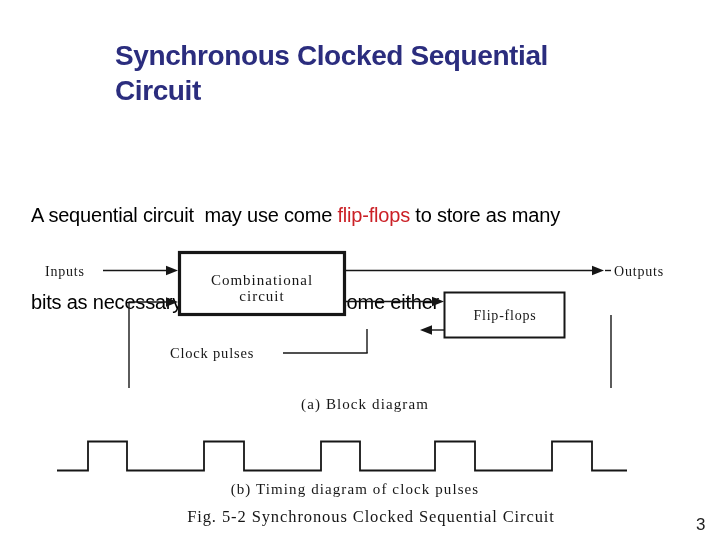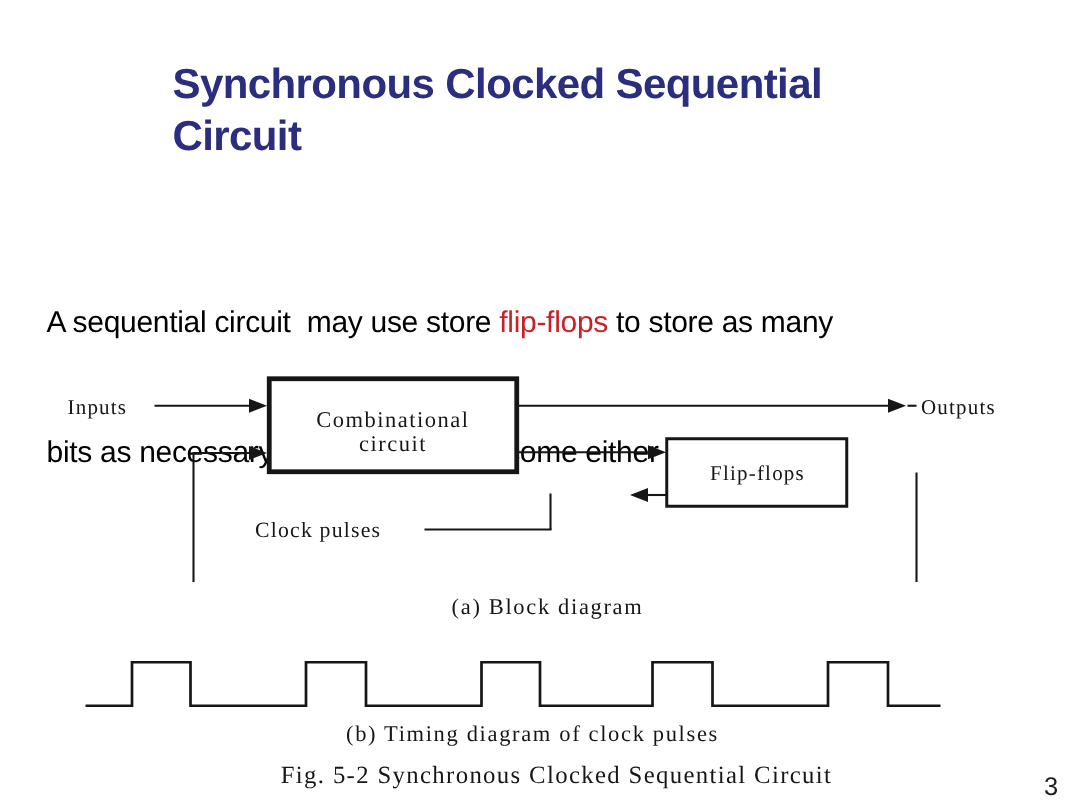--- a/index.html
+++ b/index.html
@@ -59,21 +59,21 @@
 <body>
 
 <div class="slide">
 
   <div class="title">
     <div>Synchronous Clocked Sequential</div>
     <div>Circuit</div>
   </div>
 
   <div class="body-text">
-    <div class="body-line"><span>A sequential circuit  may use store </span><span class="red">flip-flops</span><span> to store as many</span></div>
+    <div class="body-line"><span>A sequential circuit  may use come </span><span class="red">flip-flops</span><span> to store as many</span></div>
     <div class="body-line">bits as necessary. The outputs can come either from the</div>
   </div>
 
   <svg class="diagram-svg" viewBox="0 240 720 300">
 
     <g stroke="#161616" stroke-width="1.4" fill="none">
 
       <line x1="103" y1="270.5" x2="168" y2="270.5"></line>
 
       <line x1="129" y1="302" x2="168" y2="302"></line>

